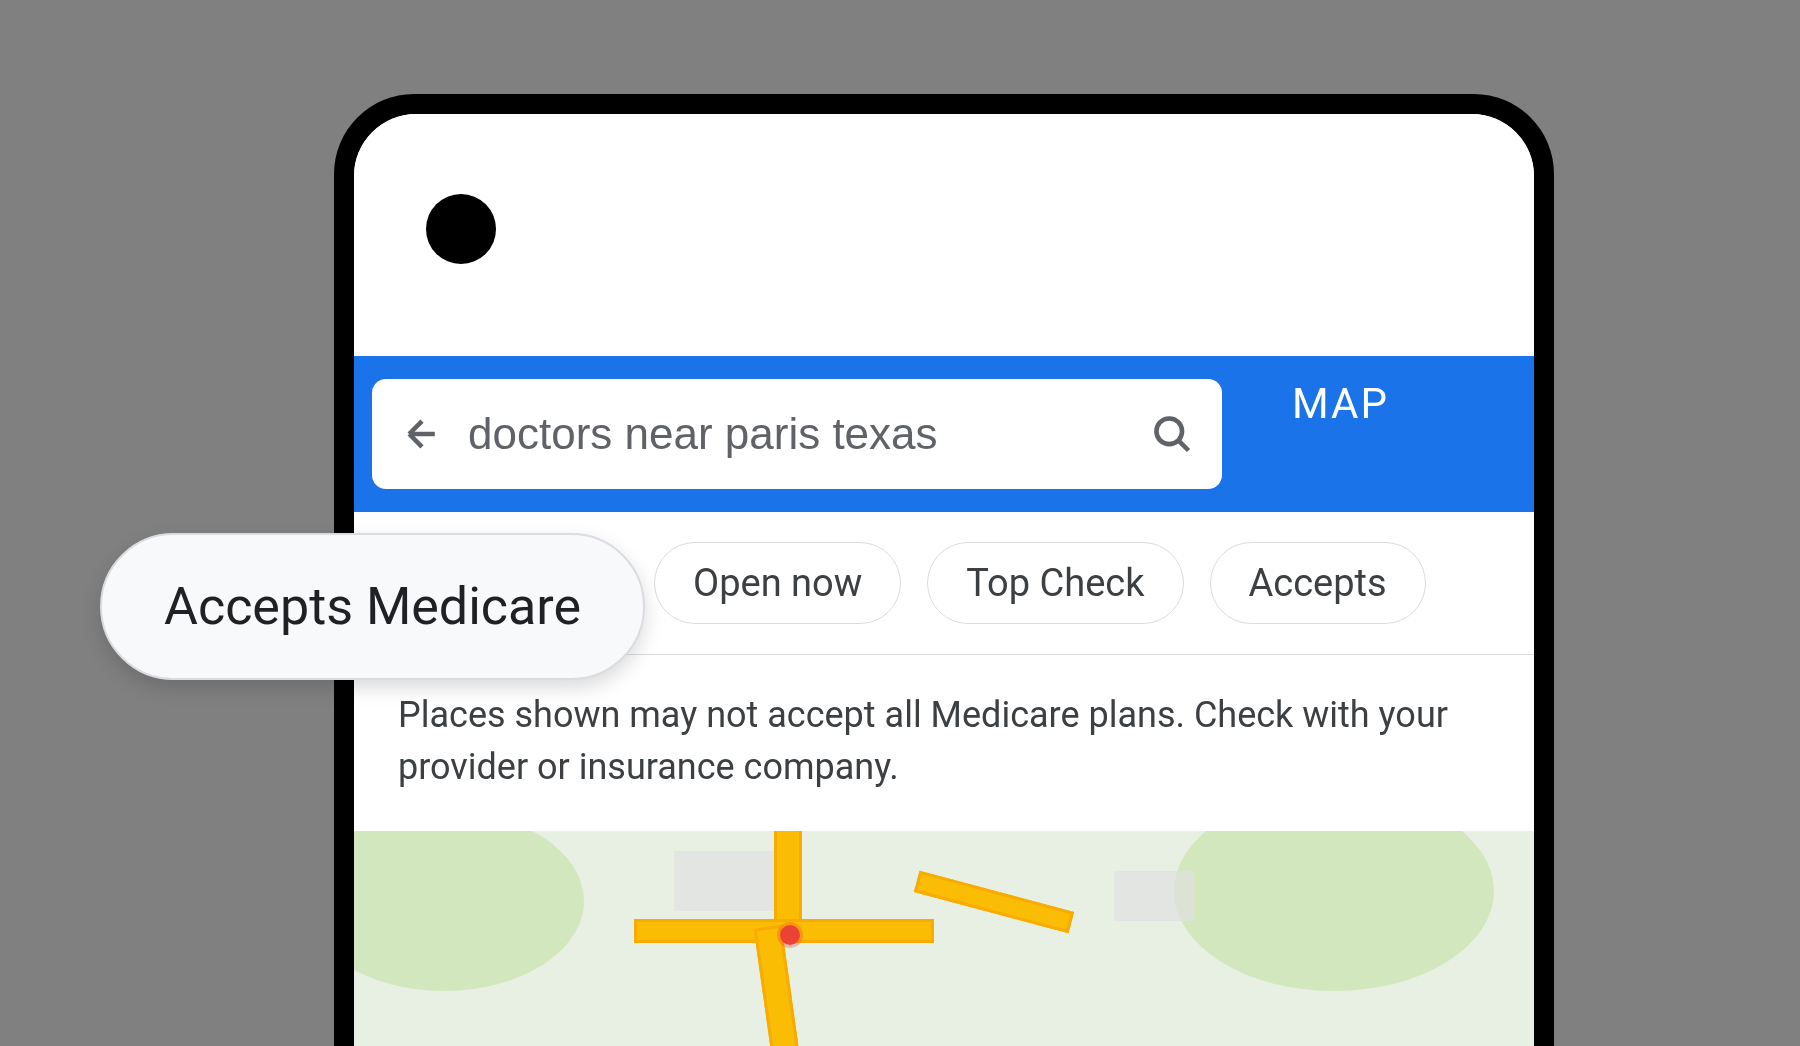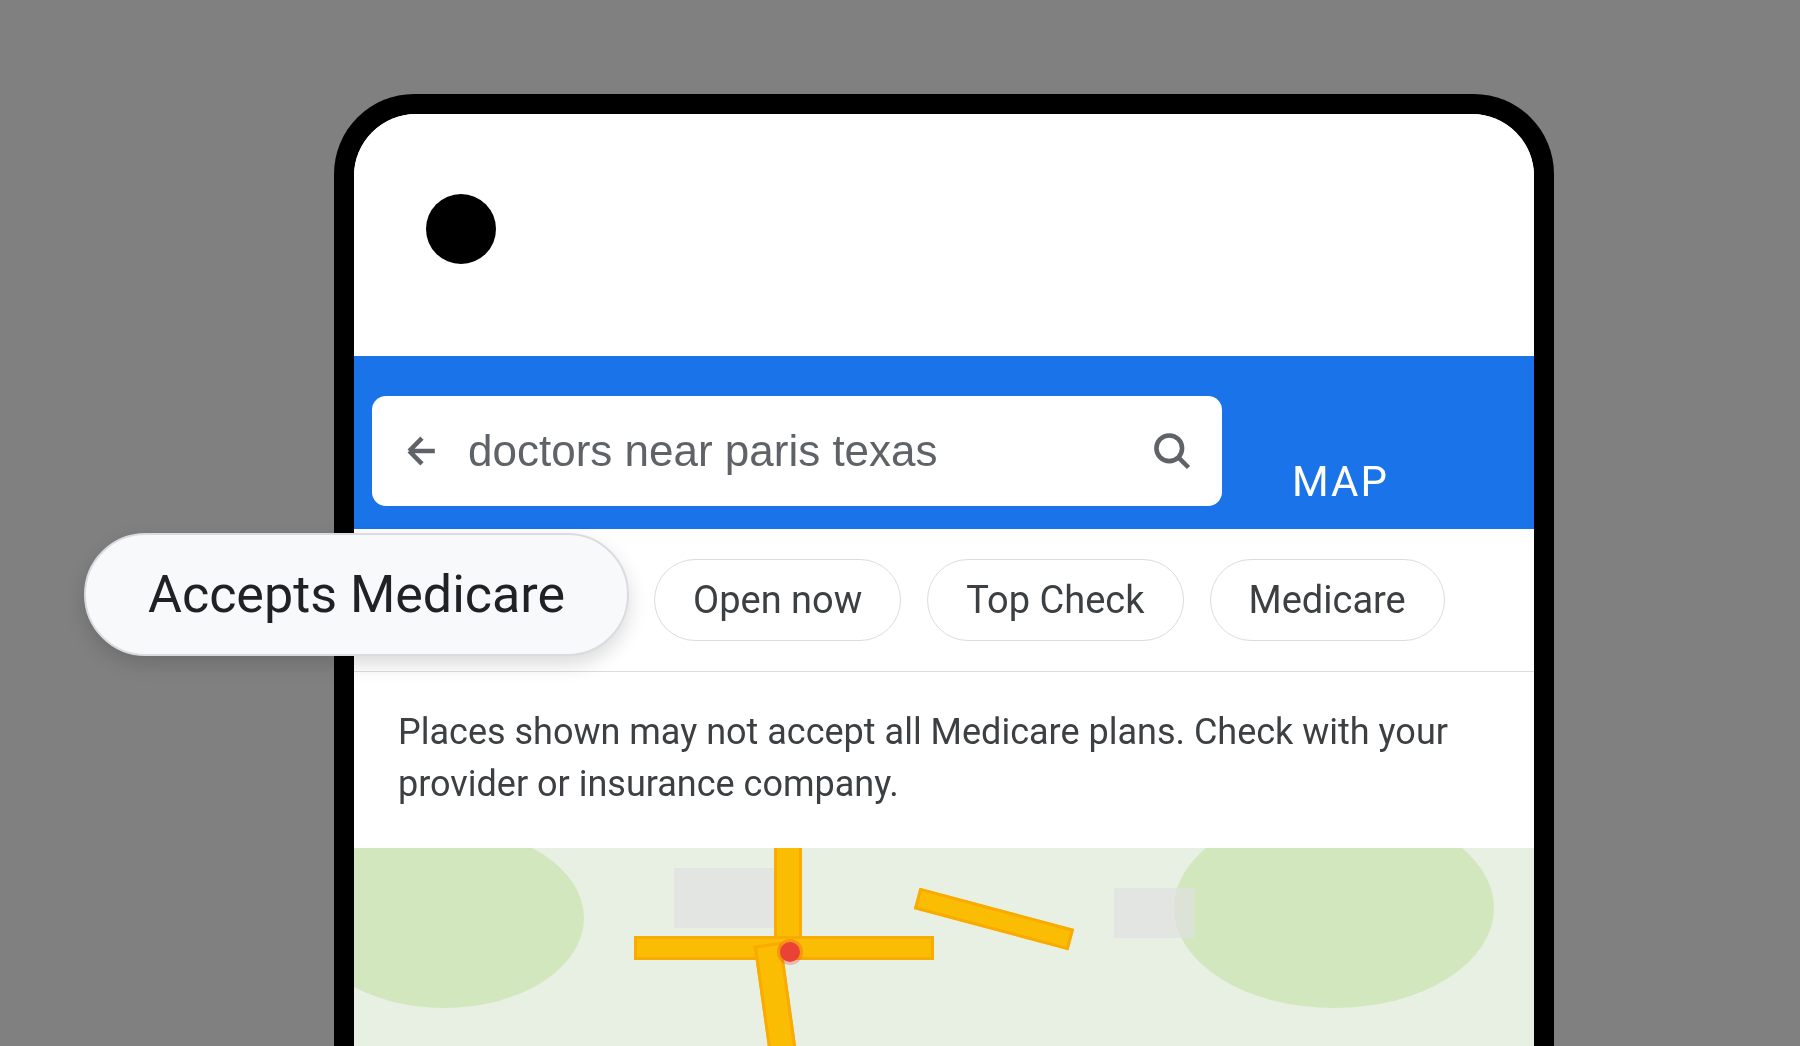--- a/index.html
+++ b/index.html
@@ -47,23 +47,23 @@
       border-radius: 50%;
     }
 
     .status-bar {
       height: 242px;
       background: #fff;
     }
 
     .search-header {
       background: #1a73e8;
-      padding: 40px 0 23px 18px;
+      padding: 23px 0 23px 18px;
       display: flex;
-      align-items: flex-end;
+      align-items: flex-start;
       gap: 30px;
     }
 
     .search-box {
       background: #fff;
       border-radius: 14px;
       height: 110px;
       width: 850px;
       display: flex;
       align-items: center;
@@ -115,26 +115,26 @@
       border: 1.5px solid #dadce0;
       border-radius: 50px;
       padding: 18px 38px;
       font-size: 38px;
       color: #3c4043;
       cursor: pointer;
     }
 
     .featured-chip {
       position: absolute;
-      left: 84px;
+      left: 100px;
       top: 533px;
       background: #f8f9fa;
       border: 2px solid #dadce0;
       border-radius: 80px;
-      padding: 29px 62px;
+      padding: 41px 62px;
       font-size: 52px;
       font-weight: 400;
       color: #202124;
       box-shadow: 0 8px 20px rgba(0,0,0,0.15);
       z-index: 100;
       cursor: pointer;
     }
 
     .disclaimer {
       background: #fff;
@@ -265,21 +265,21 @@
           <circle cx="10.5" cy="10.5" r="7"></circle>
           <line x1="16" y1="16" x2="21" y2="21"></line>
         </svg>
       </div>
       <div class="map-button">MAP</div>
     </div>
 
     <div class="filter-row">
       <div class="filter-chip">Open now</div>
       <div class="filter-chip">Top Check</div>
-      <div class="filter-chip">Medicare</div>
+      <div class="filter-chip">Accepts</div>
     </div>
 
     <div class="disclaimer">Places shown may not accept all Medicare plans. Check with your provider or insurance company.</div>
 
     <div class="map-area">
       <div class="map-bg-green1"></div>
       <div class="map-bg-green2"></div>
 
       <div class="map-bg-gray1"></div>
       <div class="map-bg-gray2"></div>

